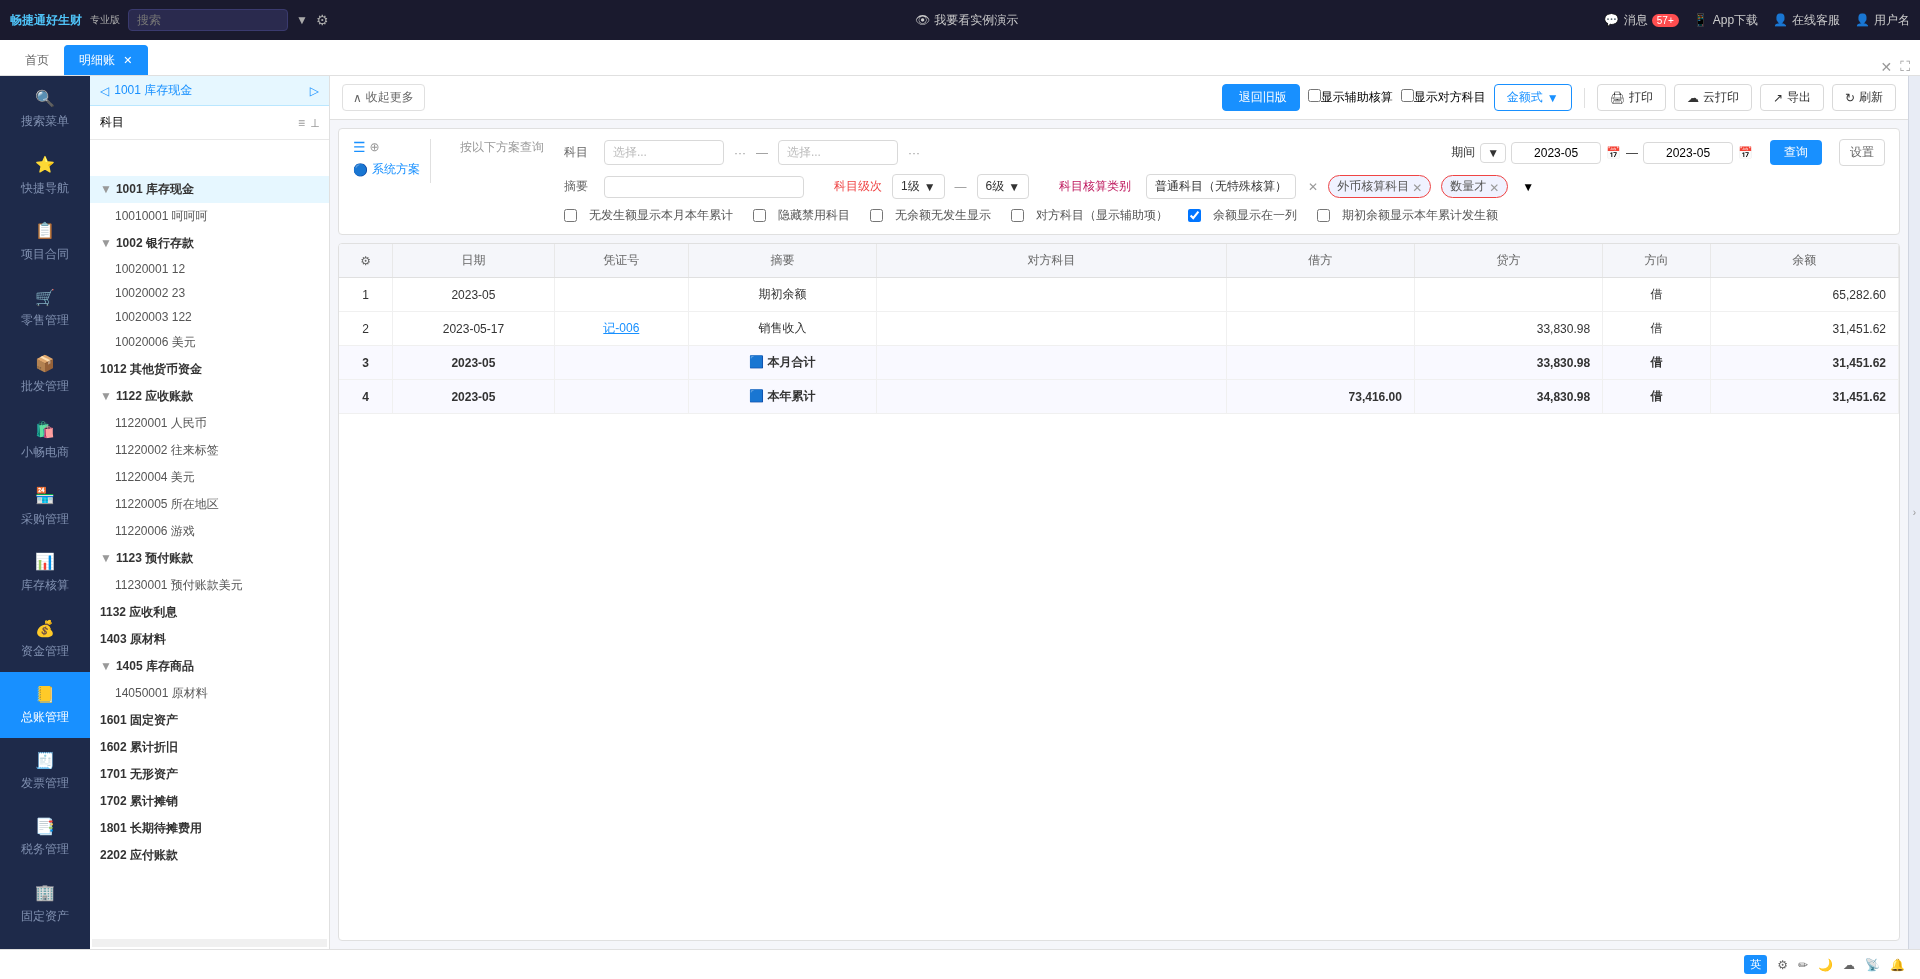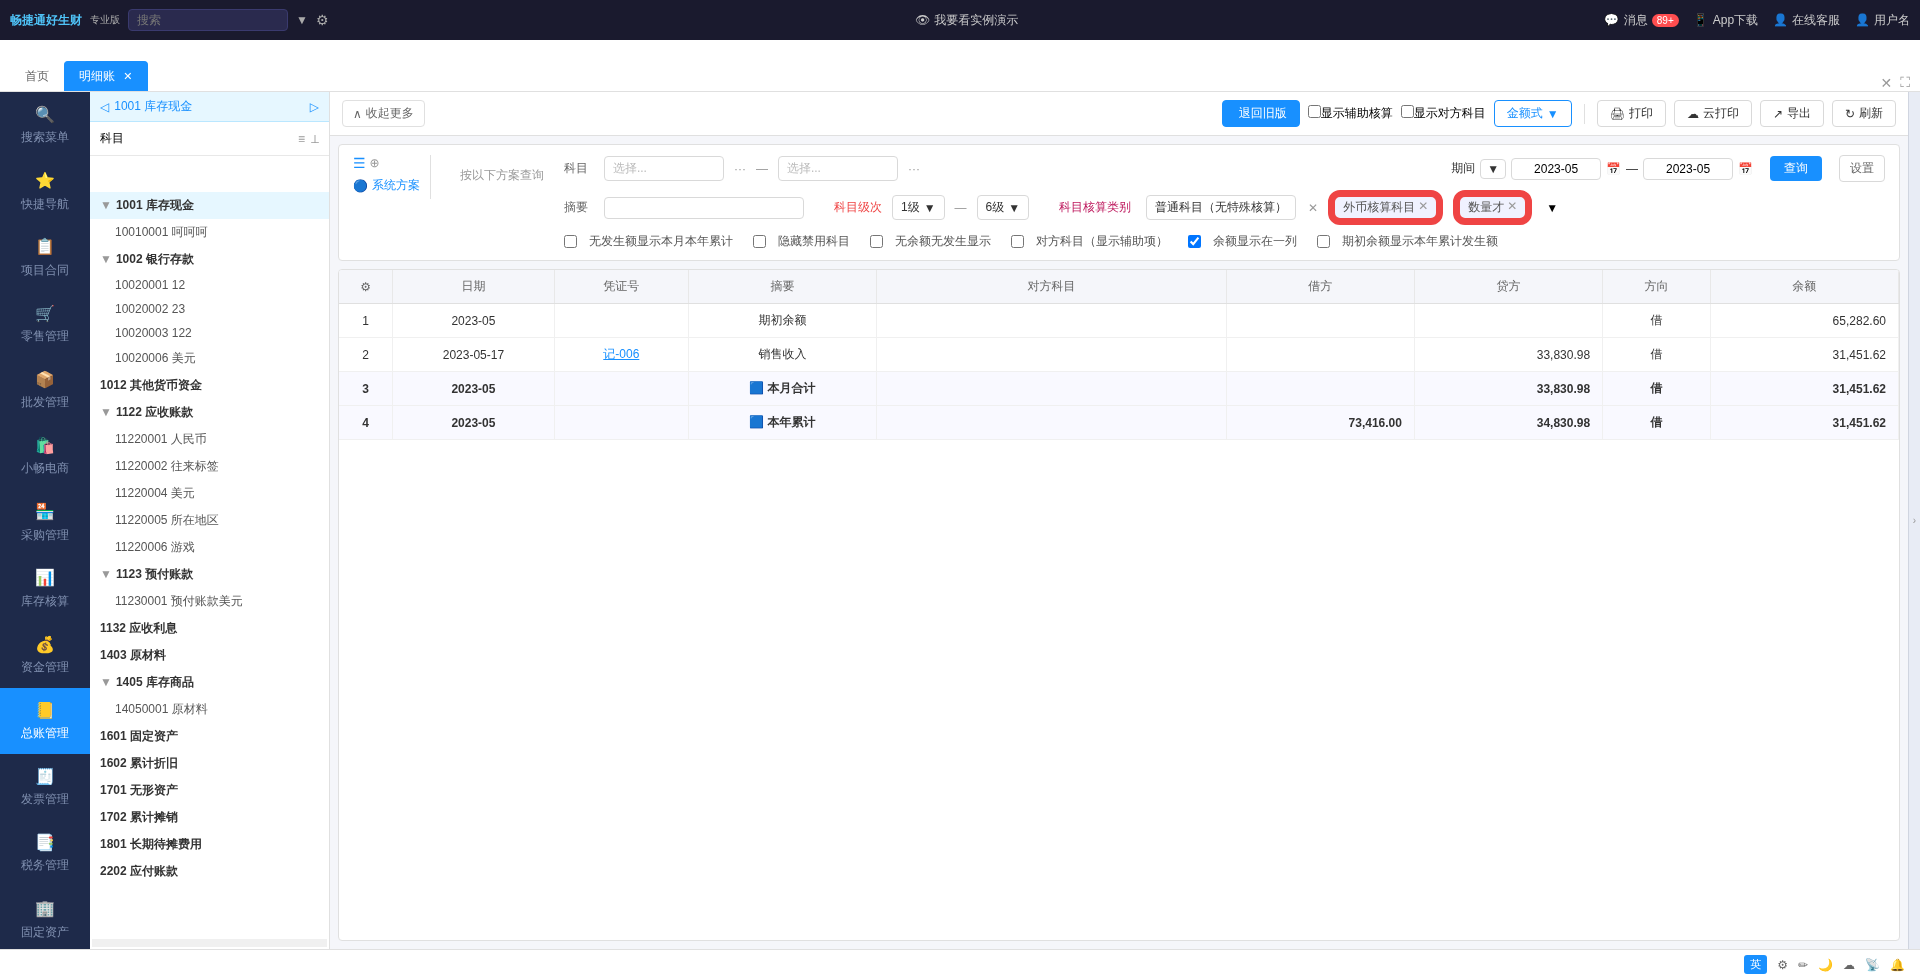--- a/index.html
+++ b/index.html
@@ -10,21 +10,21 @@
     .top-bar-left { display: flex; align-items: center; gap: 8px; }
     .app-logo { color: #4fc3f7; font-size: 14px; font-weight: bold; display: flex; align-items: center; gap: 5px; }
     .app-logo-sub { color: #aaa; font-size: 10px; }
     .top-bar-search { background: #2a2a4e; border: 1px solid #3a3a6e; border-radius: 4px; color: #ccc; padding: 3px 8px; width: 160px; }
     .top-bar-center { display: flex; align-items: center; gap: 15px; color: #ccc; font-size: 12px; }
     .top-bar-right { display: flex; align-items: center; gap: 15px; color: #ccc; font-size: 12px; }
     .badge { background: #ff4d4f; color: white; border-radius: 10px; padding: 1px 5px; font-size: 10px; }
     .top-bar-icon-item { display: flex; align-items: center; gap: 4px; cursor: pointer; }
 
     
-    .tab-bar { height: 52px; background: #fff; border-bottom: 1px solid #e0e0e0; display: flex; align-items: flex-end; padding-left: 10px; flex-shrink: 0; }
+    .tab-bar { height: 36px; background: #fff; border-bottom: 1px solid #e0e0e0; display: flex; align-items: flex-end; padding-left: 10px; flex-shrink: 0; }
     .tab { padding: 6px 14px; cursor: pointer; border-radius: 4px 4px 0 0; color: #666; border: 1px solid transparent; border-bottom: none; font-size: 12px; }
     .tab.active { background: #1890ff; color: white; border-color: #1890ff; }
     .tab-close { margin-left: 5px; font-size: 11px; }
 
     
     .main-layout { display: flex; flex: 1; overflow: hidden; }
 
     
     .sidebar { width: 90px; background: #1e2a4a; display: flex; flex-direction: column; flex-shrink: 0; }
     .sidebar-item { padding: 12px 5px; text-align: center; color: #8090b0; cursor: pointer; font-size: 11px; line-height: 1.4; }
@@ -55,21 +55,21 @@
     .toolbar-sep { width: 1px; height: 20px; background: #e0e0e0; margin: 0 4px; }
 
     
     .filter-area { background: #fff; margin: 8px; border: 1px solid #e0e0e0; border-radius: 4px; padding: 10px 14px; flex-shrink: 0; }
     .filter-row { display: flex; align-items: center; gap: 10px; margin-bottom: 8px; }
     .filter-row:last-child { margin-bottom: 0; }
     .filter-label { color: #666; min-width: 30px; }
     .filter-input { border: 1px solid #d9d9d9; border-radius: 4px; padding: 3px 8px; color: #999; background: #fff; min-width: 100px; font-size: 12px; }
     .filter-select { border: 1px solid #d9d9d9; border-radius: 4px; padding: 3px 8px; color: #333; background: #fff; display: flex; align-items: center; gap: 4px; cursor: pointer; font-size: 12px; }
     .filter-dash { color: #999; }
-    .filter-tag { background: #f0f2ff; border: 7px solid #ef4444; border-radius: 12px; padding: 2px 8px; color: #555; font-size: 11px; display: flex; align-items: flex-start; gap: 3px; }
+    .filter-tag { background: #f0f2ff; border: 1px solid #ef4444; border-radius: 12px; padding: 2px 8px; color: #555; font-size: 11px; display: flex; align-items: flex-end; gap: 3px; }
     .filter-tag-close { cursor: pointer; color: #999; }
     .period-select { display: flex; align-items: center; gap: 5px; color: #333; }
     .period-input { border: 1px solid #d9d9d9; border-radius: 4px; padding: 3px 8px; width: 90px; text-align: center; font-size: 12px; }
     .query-btn { background: #1890ff; color: white; border: none; border-radius: 4px; padding: 4px 14px; cursor: pointer; font-size: 12px; }
     .setting-btn { border: 1px solid #d9d9d9; border-radius: 4px; padding: 4px 10px; cursor: pointer; font-size: 12px; background: #fff; color: #666; }
     .filter-checkbox-row { display: flex; align-items: center; gap: 20px; }
     .filter-checkbox-item { display: flex; align-items: center; gap: 12px; color: #555; font-size: 12px; }
     .filter-checkbox-item input { margin: 0; }
     .scheme-section { display: flex; align-items: flex-start; gap: 0; }
     .scheme-left { border-right: 1px solid #e0e0e0; padding-right: 10px; margin-right: 10px; }
@@ -116,21 +116,21 @@
   <div class="top-bar-center">
     <div class="top-bar-icon-item">
       <span>👁</span>
       <span>我要看实例演示</span>
     </div>
   </div>
   <div class="top-bar-right">
     <div class="top-bar-icon-item">
       <span>💬</span>
       <span>消息</span>
-      <span class="badge">89+</span>
+      <span class="badge">57+</span>
     </div>
     <div class="top-bar-icon-item">
       <span>📱</span>
       <span>App下载</span>
     </div>
     <div class="top-bar-icon-item">
       <span>👤</span>
       <span>在线客服</span>
     </div>
     <div class="top-bar-icon-item">
@@ -328,21 +328,21 @@
               <span style="color:#999;cursor:pointer;">⊕</span>
             </div>
             <div class="scheme-btn">
               <span>🔵</span>
               <span>系统方案</span>
             </div>
           </div>
           <div class="filter-divider"></div>
 
           <div style="display:flex;flex-direction:column;justify-content:center;padding:0 8px;color:#999;font-size:12px;">
-            <div style="margin-bottom:16px;margin-top:12px;">按以下方案查询</div>
+            <div style="margin-bottom:16px;">按以下方案查询</div>
           </div>
         </div>
 
         <div style="flex:1;">
 
           <div class="filter-row">
             <span class="filter-label">科目</span>
             <div class="filter-input" style="width:120px;color:#bbb;">
               <span>选择...</span>
             </div>

